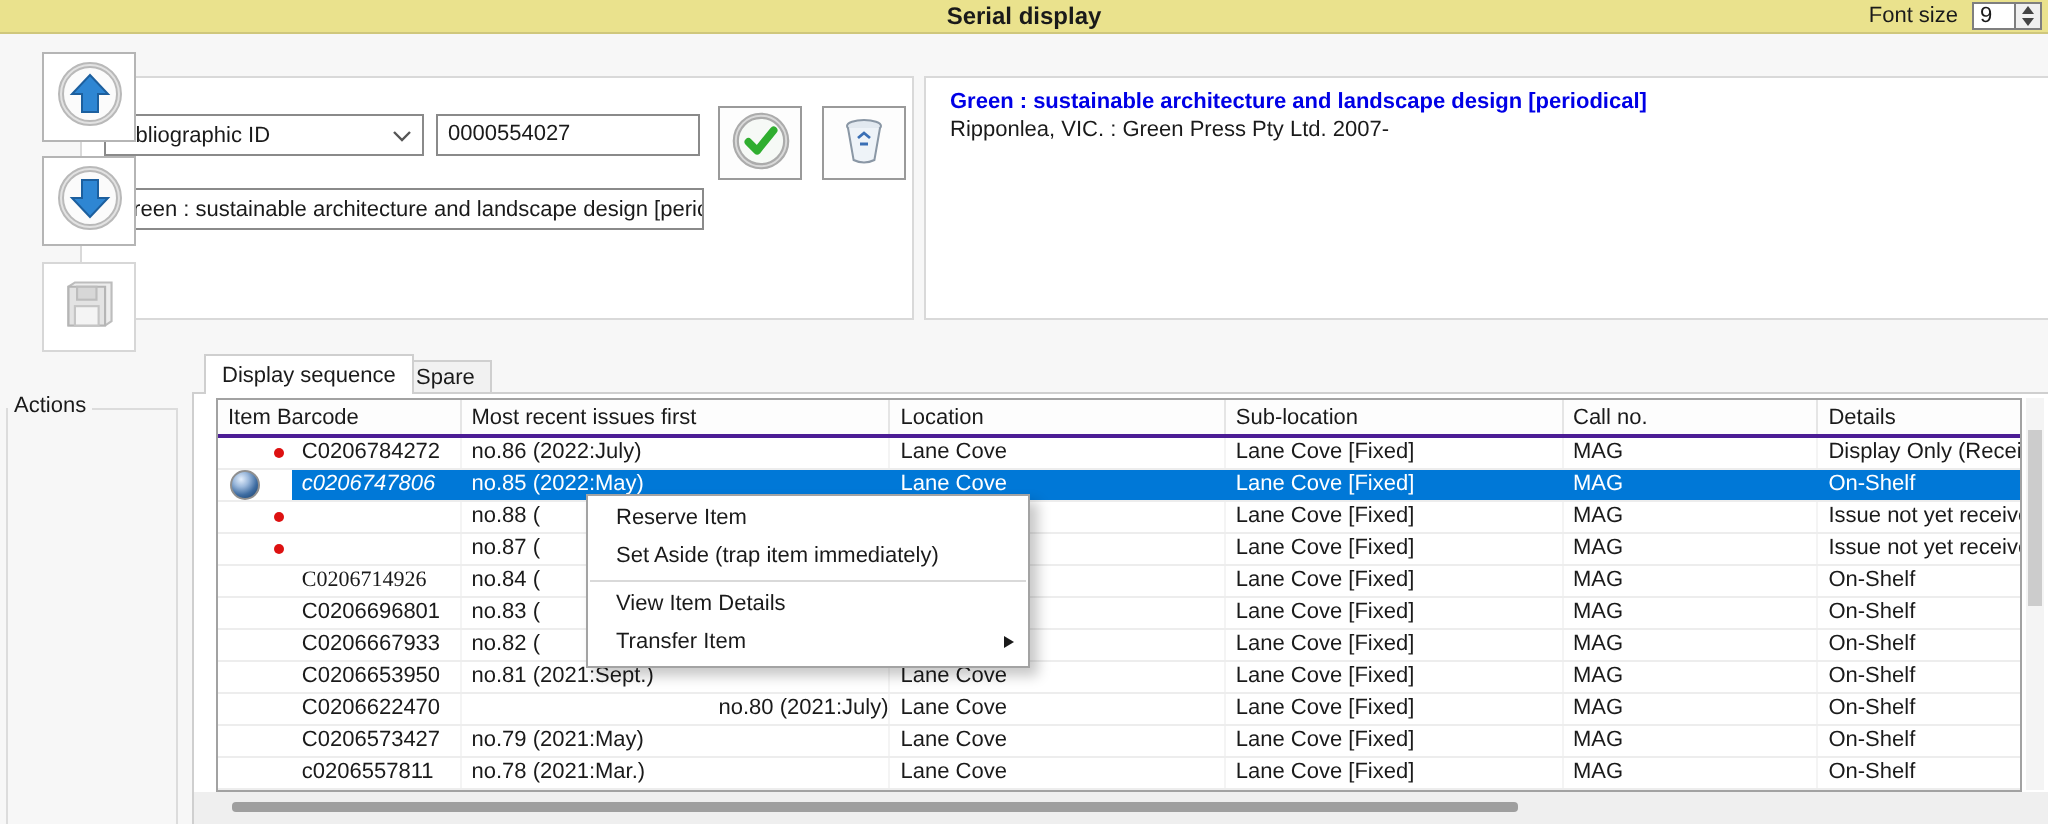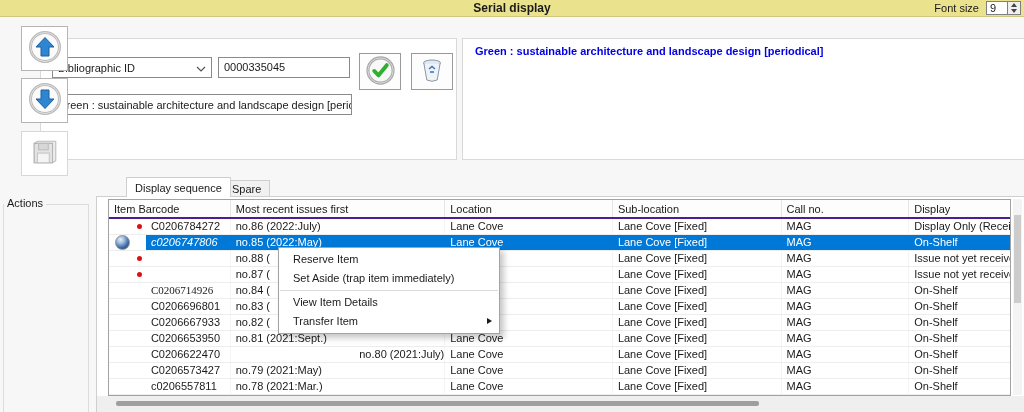--- a/index.html
+++ b/index.html
@@ -47,21 +47,21 @@
     border:1px solid #dcdcdc; border-bottom:none; }
   #actions-label { position:absolute; left:4px; top:197px; background:#f7f7f7; padding:0 3px; }
   .action-btn { position:absolute; left:21px; width:47px; height:45px; background:#fff;
     border:1px solid #b5b5b5; display:flex; align-items:center; justify-content:center; padding:0; cursor:pointer; }
   #move-up-btn { top:26px; } #move-down-btn { top:78px; }
   #save-btn { top:131px; border-color:#d7d7d7; }
   
   #tab-control { position:absolute; left:96px; top:196px; width:928px; height:216px;
     background:#fff; border-top:1px solid #cfcfcf; border-left:1px solid #cfcfcf; }
   .tab { position:absolute; display:flex; align-items:center; padding:0 8px;
-    border:1px solid #cfcfcf; white-space:nowrap; cursor:pointer;margin-left:24px; }
+    border:1px solid #cfcfcf; white-space:nowrap; cursor:pointer; }
   #tab-display { left:102px; top:177px; height:20px; background:#fff; border-bottom:none; z-index:3; }
   #tab-spare { left:199px; top:180px; height:17px; background:#f1f1f1; z-index:1; }
   
   #table { position:absolute; left:108px; top:199px; width:903px; background:#fff;
     border:1px solid #a2a2a2; }
   .thead { display:flex; height:19px; background:#fdfdfd; border-bottom:2px solid #4c1d95; }
   .hcell { padding-left:5px; line-height:18px; border-right:1px solid #e5e5e5;
     overflow:hidden; white-space:nowrap; }
   .hcell:last-child { border-right:none; }
   .trow { display:flex; height:16px; border-bottom:1px solid #ededed; background:#fff; cursor:default; }
@@ -75,21 +75,21 @@
   .sphere { width:15px; height:15px; border-radius:50%; margin-left:6px;
     background:radial-gradient(circle at 35% 28%, #e4effc 0%, #9cb9dc 30%, #3f6da2 62%, #123a66 100%);
     border:1px solid #8f8f8f; }
   
   #vscroll { position:absolute; left:1013px; top:199px; width:9px; height:196px; background:#f4f4f4; }
   #vscroll-thumb { position:absolute; left:1px; top:16px; width:7px; height:88px; background:#ccc; cursor:pointer; }
   #hstrip { position:absolute; left:0; bottom:0; width:928px; height:16px; background:#efefef; }
   #hscroll-thumb { position:absolute; left:19px; top:5px; width:643px; height:5px;
     background:#9f9f9f; border-radius:2px; cursor:pointer; }
   
-  #context-menu { position:absolute; left:278px; top:247px; width:222px; background:#fff;
+  #context-menu { position:absolute; left:293px; top:247px; width:222px; background:#fff;
     border:1px solid #a3a3a3; box-shadow:4px 4px 6px rgba(0,0,0,0.22); z-index:10; padding:2px 0; }
   .menu-item { height:19px; line-height:19px; padding-left:14px; position:relative; cursor:pointer; }
   .menu-sep { height:1px; background:#d9d9d9; margin:2px 1px; }
   .submenu-arrow { position:absolute; right:7px; top:6px; width:0; height:0;
     border-top:3.5px solid transparent; border-bottom:3.5px solid transparent; border-left:5px solid #1a1a1a; }
 </style>
 </head>
 <body>
 
 <div class="titlebar">
@@ -113,21 +113,21 @@
 <div class="panel" id="lookup-panel">
   <div class="combo" id="combo-bib">
     <span>Bibliographic ID</span>
     <span>
       <svg width="10" height="6" viewBox="0 0 10 6">
           <polyline points="1,1 5,5 9,1" fill="none" stroke="#555" stroke-width="1.2"></polyline>
         </svg>
     </span>
   </div>
   <div class="textfield" id="bib-id-input">
-    <span style="line-height:19px">0000335045</span>
+    <span style="line-height:19px">0000554027</span>
   </div>
   <button class="toolbtn" id="check-btn">
     <span>
       <svg width="31" height="31" viewBox="0 0 32 32">
         <circle cx="16" cy="16" r="13" fill="#f6f9f6" stroke="#ababab" stroke-width="3.2"></circle>
         <circle cx="16" cy="16" r="13" fill="none" stroke="#d9d9d9" stroke-width="1"></circle>
         <path d="M9.5 16.5 l4.5 4.5 l8.5 -10.5" stroke="#2fae2f" stroke-width="4" fill="none" stroke-linecap="round" stroke-linejoin="round"></path>
       </svg>
     </span>
   </button>
@@ -141,20 +141,21 @@
     </span>
   </button>
   <div class="combo" id="combo-title">
     <span>Green : sustainable architecture and landscape design [perio</span>
 
   </div>
 </div>
 
 <div class="panel" id="record-panel">
   <div id="record-title">Green : sustainable architecture and landscape design [periodical]</div>
+  <div id="record-imprint">Ripponlea, VIC. : Green Press Pty Ltd. 2007-</div>
 </div>
 
 <div id="actions-group"></div>
 <div id="actions-label">Actions</div>
 <button class="action-btn" id="move-up-btn">
   <span>
     <svg width="36" height="36" viewBox="0 0 36 36">
       <circle cx="18" cy="18" r="14.5" fill="#fbfbfb" stroke="#b9b9b9" stroke-width="3"></circle>
       <circle cx="18" cy="18" r="14.5" fill="none" stroke="#e2e2e2" stroke-width="1"></circle>
       <path d="M18 8.5 L27 18 H22 V27 H14 V18 H9 Z" fill="#2e86d3" stroke="#1c5f9e" stroke-width="1"></path>
@@ -189,21 +190,21 @@
 <div class="tab" id="tab-display">Display sequence</div>
 <div class="tab" id="tab-spare">Spare</div>
 
 <div id="table">
   <div class="thead">
       <div class="hcell" style="width: 122px;">Item Barcode</div>
       <div class="hcell" style="width: 215px;">Most recent issues first</div>
       <div class="hcell" style="width: 168px;">Location</div>
       <div class="hcell" style="width: 169px;">Sub-location</div>
       <div class="hcell" style="width: 128px;">Call no.</div>
-      <div class="hcell" style="width: 101px;">Display</div>
+      <div class="hcell" style="width: 101px;">Details</div>
     </div>
   <div>
       <div class="trow">
         <div class="cell marker">
           <span class="red-dot"></span>
         </div>
         <div class="cell" style="width: 85px;">C0206784272</div>
         <div class="cell" style="width: 215px;">no.86 (2022:July)</div>
         <div class="cell" style="width: 168px;">Lane Cove</div>
         <div class="cell" style="width: 169px;">Lane Cove [Fixed]</div>

